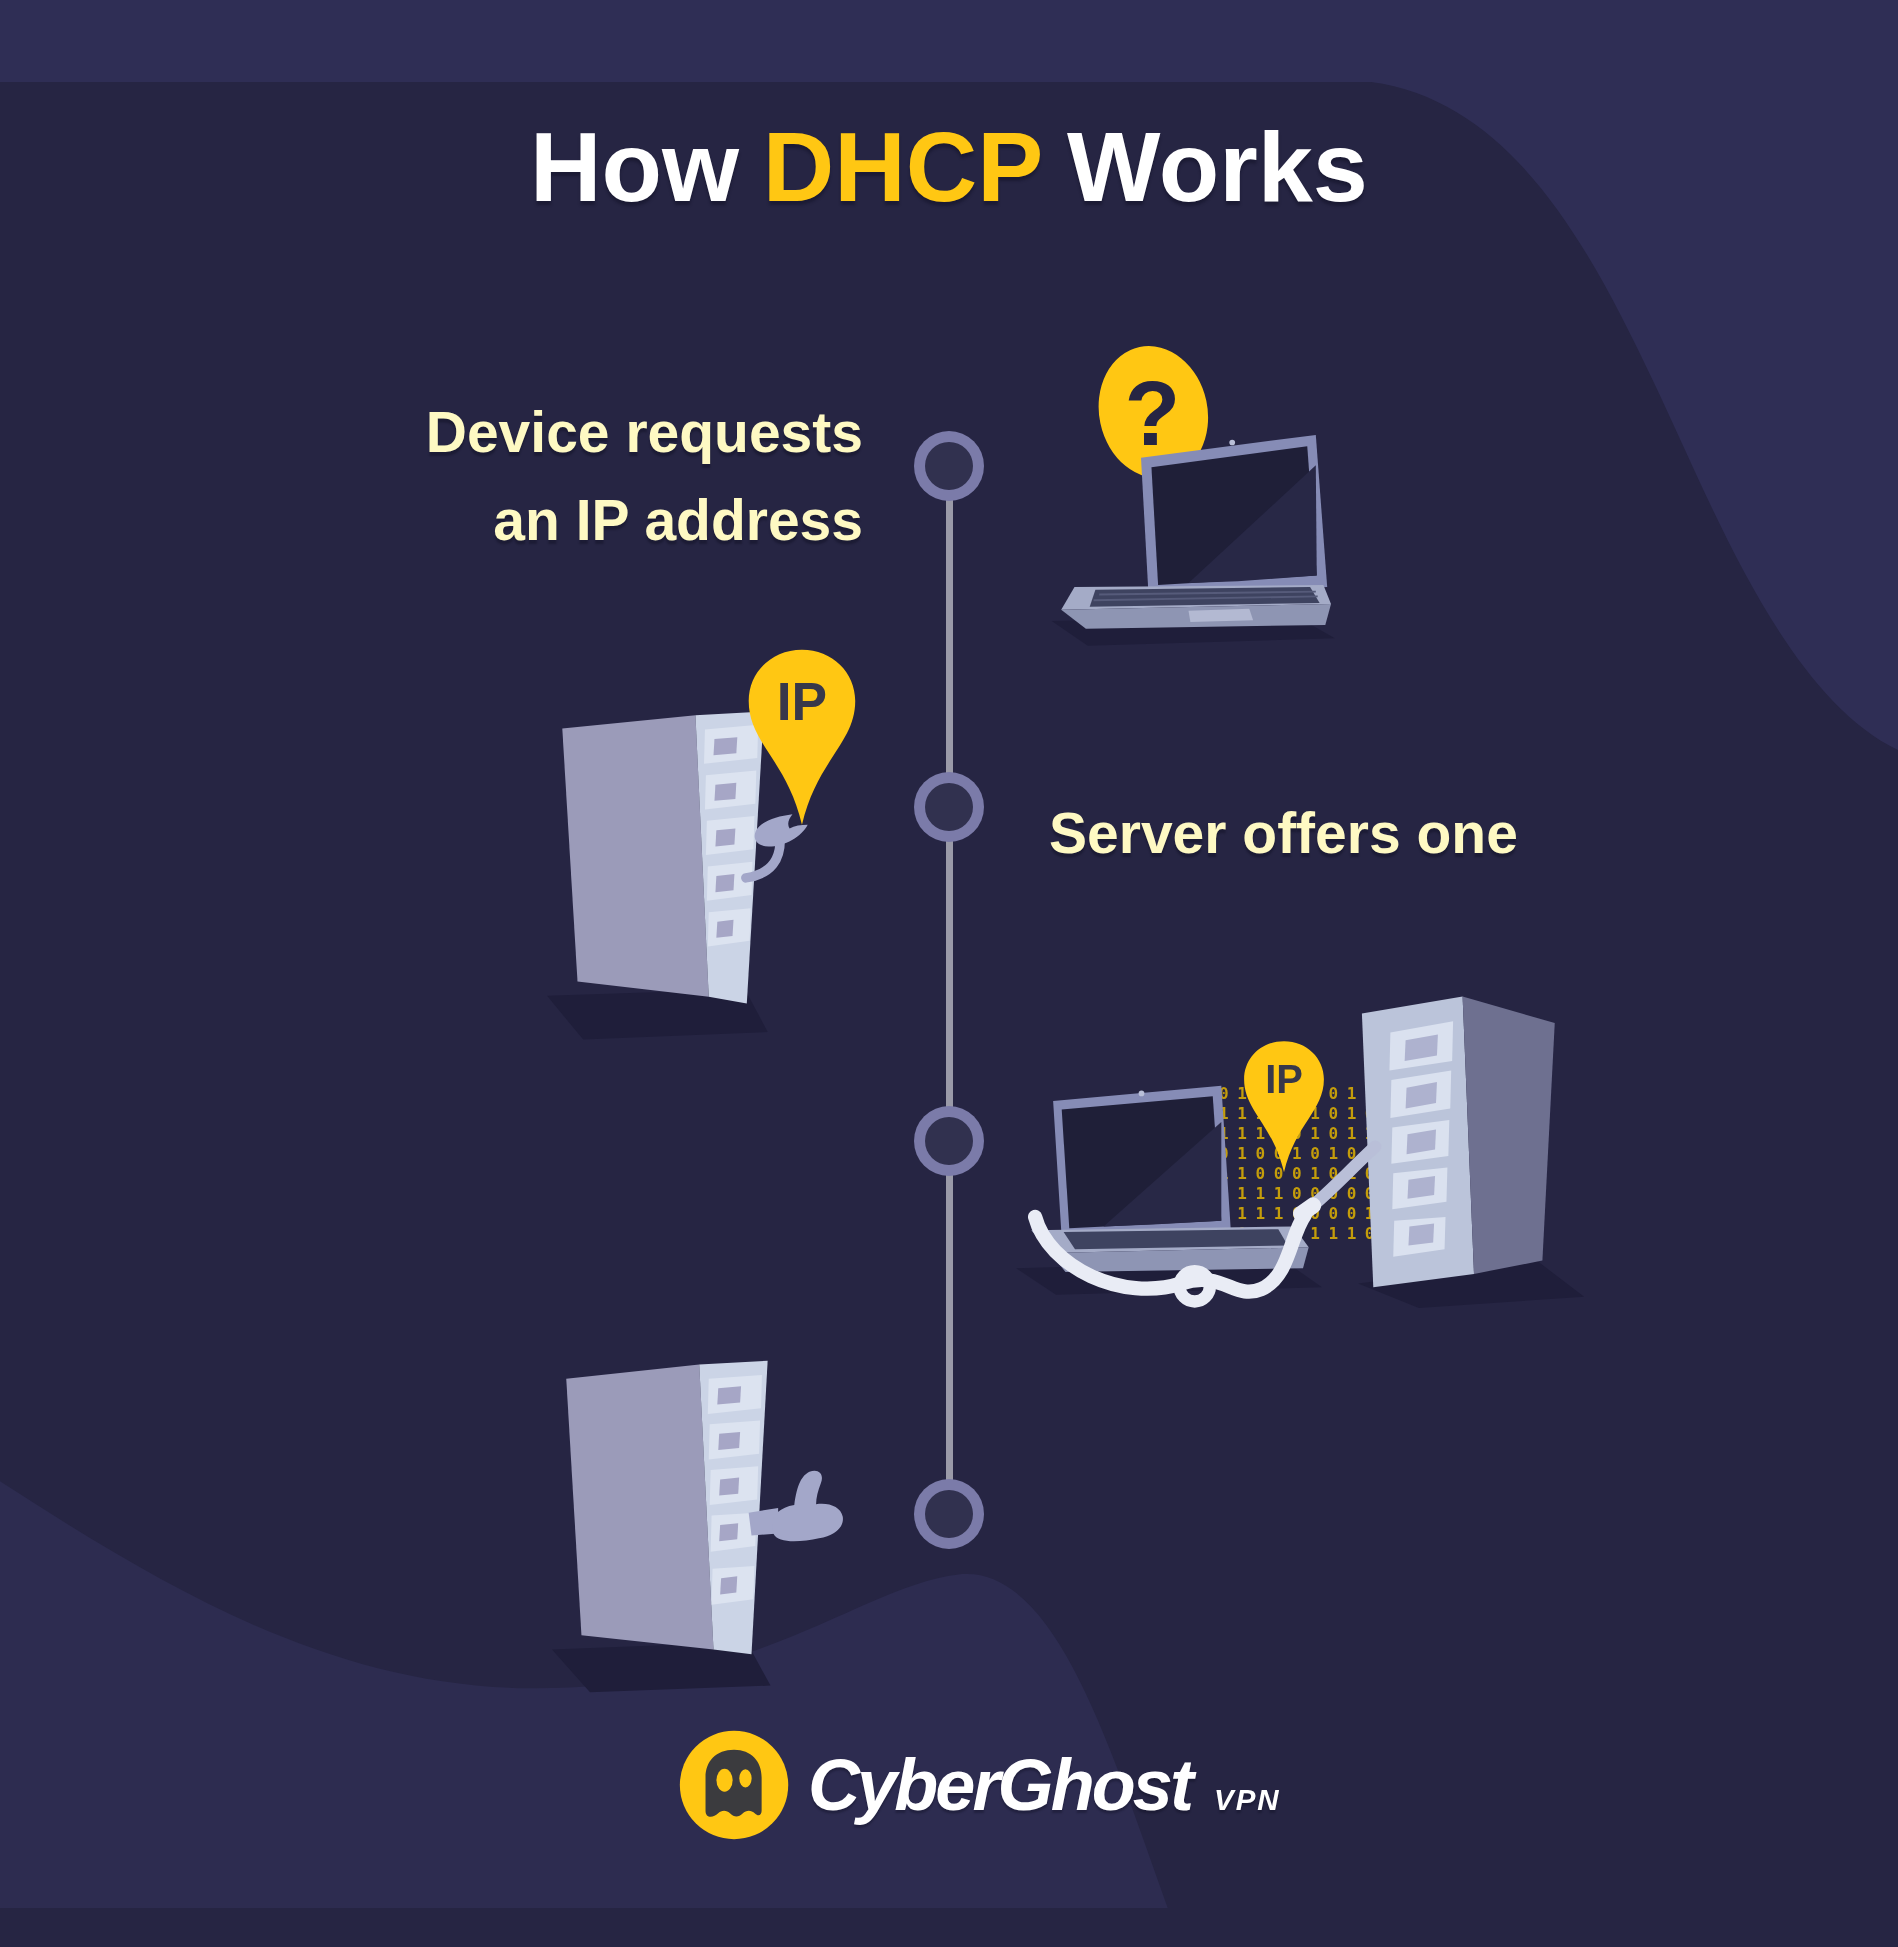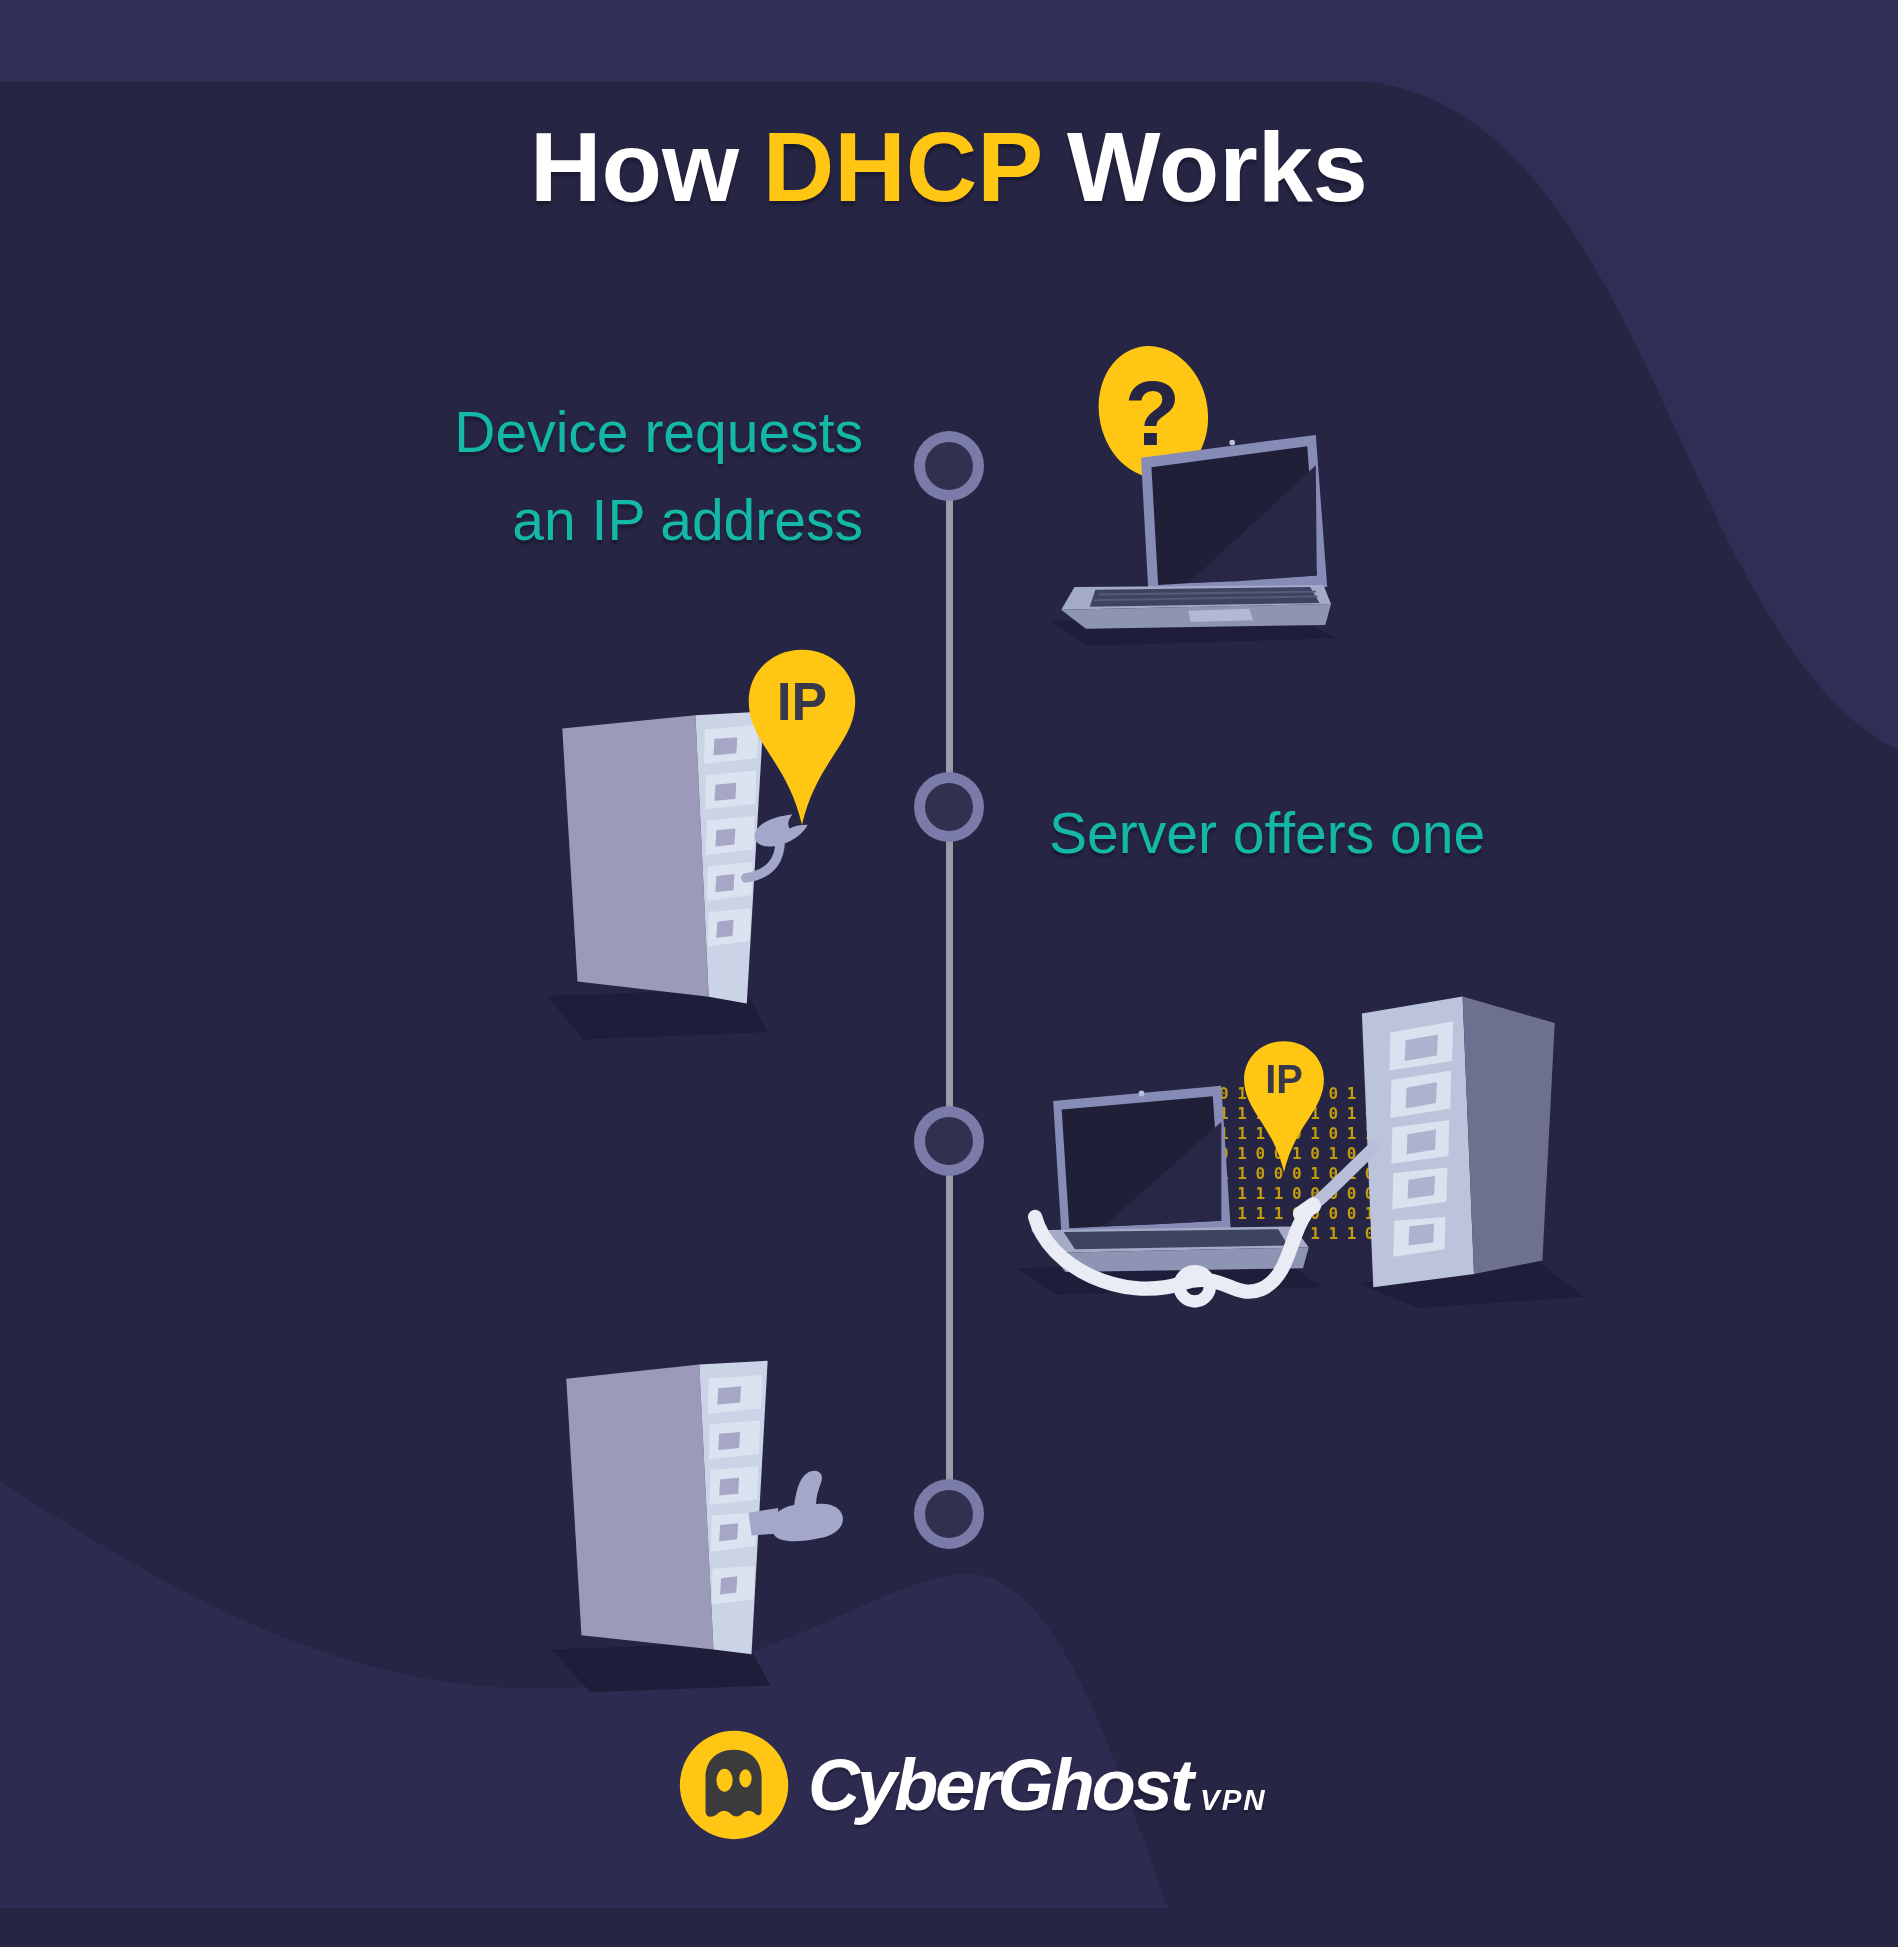--- a/index.html
+++ b/index.html
@@ -13,38 +13,38 @@
   .title span + span{margin-left:0.24em;}
   .title .hl{color:#FFC713;}
 
   .timeline-line{position:absolute;left:946px;top:466px;width:6.7px;height:1048px;
                  background:#9A9AA8;border-radius:3.8px;}
   .node{position:absolute;width:70px;height:70px;border-radius:50%;
         background:#7B7BA9;margin-left:-35px;margin-top:-35px;left:949px;}
   .node-core{position:absolute;left:11.4px;top:11.4px;width:48px;height:48px;
              border-radius:50%;background:#31314F;}
 
-  .step-text{position:absolute;font-size:57px;font-weight:400;color:#14b8a6;
+  .step-text{position:absolute;font-size:57px;font-weight:700;color:#fef9c3;
              line-height:88px;text-shadow:0 3.8px 1.9px rgba(10,10,25,.32);white-space:nowrap;}
   .left-text{right:1035px;text-align:right;}
   .right-text{left:1049px;text-align:left;}
 
   .icon-wrap{position:absolute;}
   .icon-svg{position:absolute;left:0;top:0;width:100%;height:100%;display:block;}
 
   .binary{position:absolute;left:211px;top:97px;width:285px;
           font-family:"DejaVu Sans Mono",monospace;font-weight:700;font-size:16px;
           letter-spacing:8.6px;line-height:20px;color:#C49D0B;}
 
   .logo{position:absolute;left:677px;top:1723px;height:124px;display:flex;align-items:center;}
   .logo-mark{width:116px;height:116px;flex:0 0 auto;}
   .wordmark{margin-left:15px;color:#FFFFFF;font-style:italic;font-weight:700;
             white-space:nowrap;text-shadow:0 2.9px 1.9px rgba(10,10,25,.3);}
   .brand{font-size:72px;letter-spacing:-2.9px;}
-  .vpn{font-size:29.5px;letter-spacing:1.9px;margin-left:9px;}
+  .vpn{font-size:29.5px;letter-spacing:1.9px;margin-left:23px;}
 
   svg text{font-family:"Liberation Sans",sans-serif;}
 </style>
 </head>
 <body>
 
 <div class="canvas">
 
   <svg class="bg-svg" viewBox="0 0 1996 2048" preserveAspectRatio="none">
     <rect x="0" y="0" width="1996" height="2048" fill="#262543"></rect>

